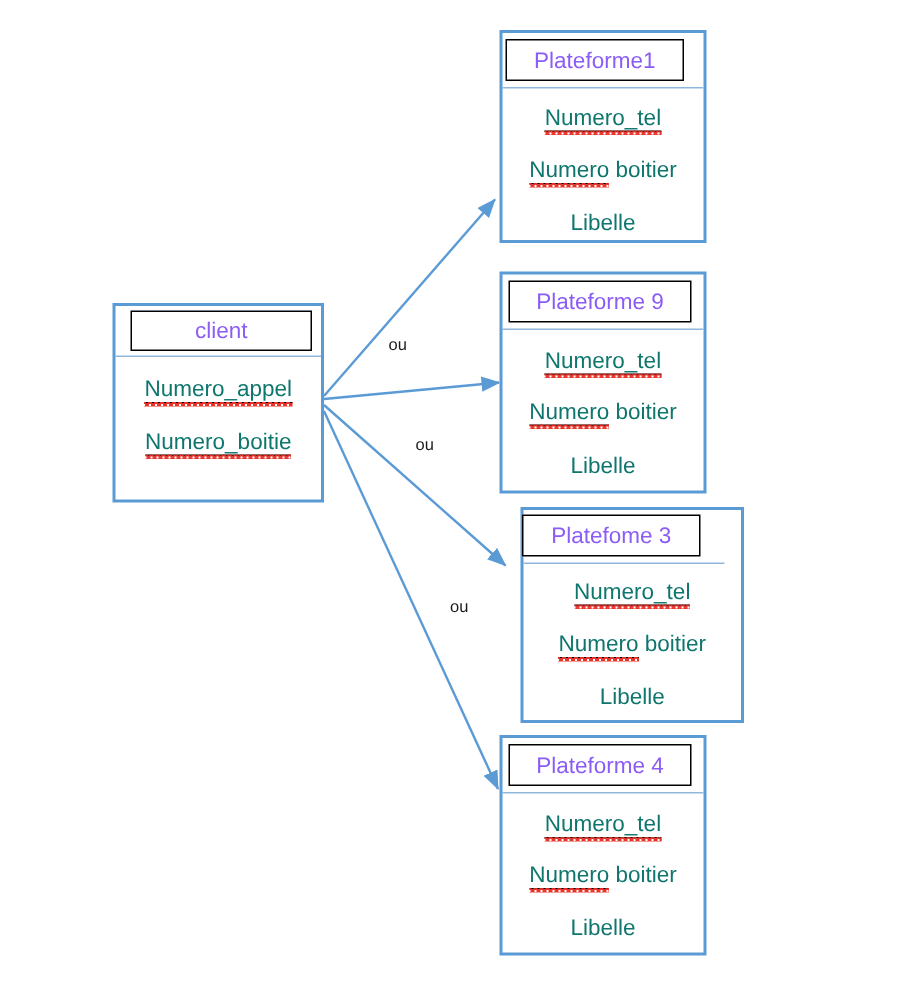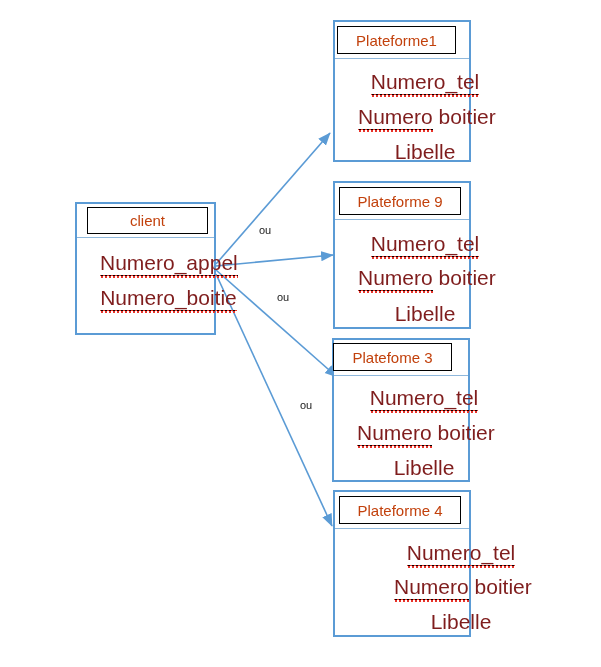--- a/index.html
+++ b/index.html
@@ -40,36 +40,35 @@
   }
   .entity-header {
     position: absolute;
     box-sizing: border-box;
     border: 1px solid #000000;
     background: #ffffff;
     display: flex;
     align-items: center;
     justify-content: center;
     font-size: 15px;
-    color: #c2410c;
+    color: #8b5cf6;
     white-space: nowrap;
   }
   .entity-divider {
     position: absolute;
     height: 1px;
     background: #8FB8DC;
   }
   .attr {
     position: absolute;
     width: 100%;
     text-align: center;
-    font-size: 21px;
-    color: #7f1d1d;
+    font-size: 15px;
+    color: #0f766e;
     white-space: nowrap;
-    margin-left: 23px;
   }
   .attr .u {
     border-bottom: 1px solid #000;
     padding-bottom: 0px;
     position: relative;
     display: inline-block;
   }
   .attr .u::after {
     content: "";
     position: absolute;
@@ -160,40 +159,40 @@
 
     <div class="attr" style="top:83px;">
       <span class="u">Numero</span><span> boitier</span>
     </div>
 
     <div class="attr" style="top:119px;">
       <span>Libelle</span>
     </div>
   </div>
 
-  <div class="entity" style="left:332px; top:338px; width:138px; height:144px;text-decoration:underline;">
+  <div class="entity" style="left:347px; top:338px; width:149px; height:144px;text-decoration:underline;">
     <div class="entity-header" style="left:-1px; top:3px; width:119px; height:28px;">
       <span>Platefome 3</span>
     </div>
     <div class="entity-divider" style="left:0px; top:35px; width:134px;"></div>
 
     <div class="attr" style="top:46px;">
       <span class="u">Numero_tel</span><span></span>
     </div>
 
     <div class="attr" style="top:81px;">
       <span class="u">Numero</span><span> boitier</span>
     </div>
 
     <div class="attr" style="top:116px;">
       <span>Libelle</span>
     </div>
   </div>
 
-  <div class="entity" style="left:333px; top:490px; width:138px; height:147px;padding-left:36px;">
+  <div class="entity" style="left:333px; top:490px; width:138px; height:147px;">
     <div class="entity-header" style="left:4px; top:4px; width:122px; height:28px;">
       <span>Plateforme 4</span>
     </div>
     <div class="entity-divider" style="left:0px; top:36px; width:134px;"></div>
 
     <div class="attr" style="top:49px;">
       <span class="u">Numero_tel</span><span></span>
     </div>
 
     <div class="attr" style="top:83px;">

